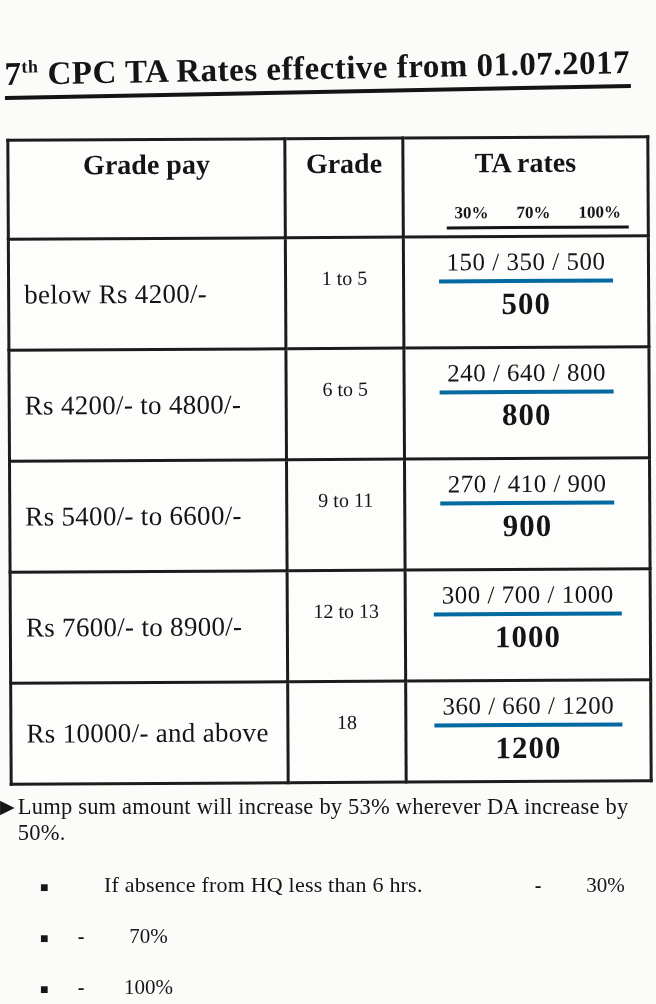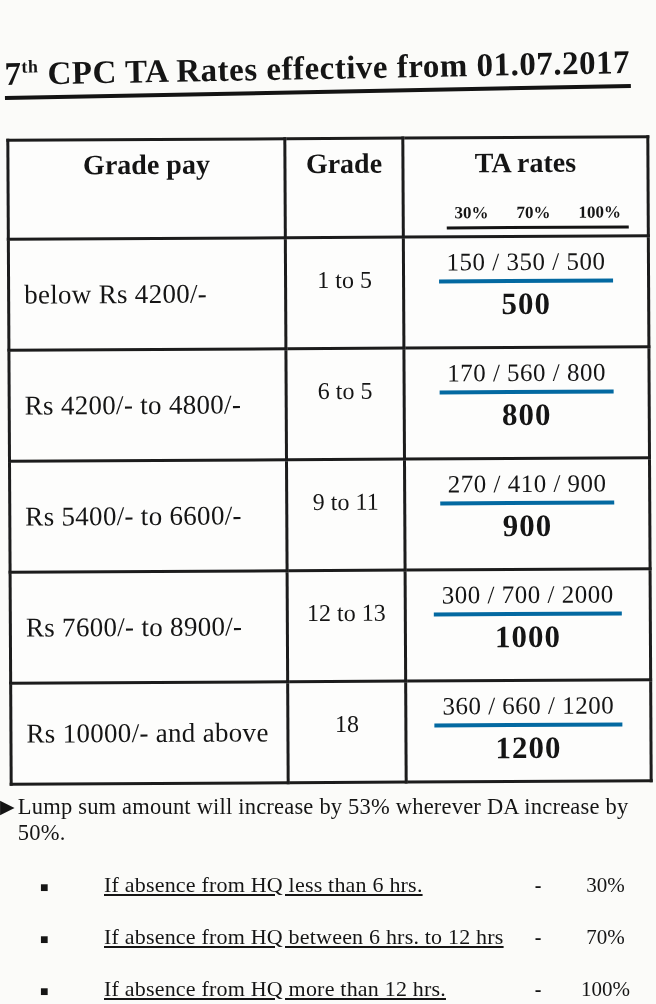--- a/index.html
+++ b/index.html
@@ -88,21 +88,21 @@
   td.grade-cell {
     vertical-align: middle;
     padding-left: 14px;
     font-size: 27px;
     letter-spacing: 0.3px;
   }
   td.level-cell {
     vertical-align: top;
     padding-top: 28px;
     text-align: center;
-    font-size: 24px;
+    font-size: 20px;
   }
   td.rates-cell {
     vertical-align: top;
     padding-top: 10px;
     text-align: center;
   }
   .rates-fraction {
     display: inline-block;
     border-bottom: 4px solid #0369a1;
     padding: 0 8px 3px 8px;
@@ -137,21 +137,21 @@
     margin-bottom: 26px;
     font-size: 22px;
     padding-right: 8px;
   }
   .cond-bullet {
     margin-left: 40px;
     width: 16px;
     font-size: 14px;
     flex: 0 0 auto;
   }
-  .cond-text { margin-left: 48px; flex: 1 1 auto; letter-spacing: 0.2px; text-decoration: underline; }
+  .cond-text { margin-left: 48px; flex: 1 1 auto; letter-spacing: 0.2px; }
   .cond-dash { width: 50px; text-align: center; flex: 0 0 auto; font-weight: bold; font-size: 20px; }
   .cond-value { width: 85px; text-align: center; flex: 0 0 auto; font-size: 21px; }
 </style>
 </head>
 <body>
 
 <div class="page">
 
   <div class="title-wrap">
     <span class="title-underline">
@@ -187,39 +187,39 @@
         <td class="rates-cell">
           <span class="rates-fraction">150 / 350 / 500</span>
           <div class="rates-amount">500</div>
         </td>
       </tr>
 
       <tr class="data-row">
         <td class="grade-cell">Rs 4200/- to 4800/-</td>
         <td class="level-cell">6 to 5</td>
         <td class="rates-cell">
-          <span class="rates-fraction">170 / 560 / 800</span>
+          <span class="rates-fraction">240 / 640 / 800</span>
           <div class="rates-amount">800</div>
         </td>
       </tr>
 
       <tr class="data-row">
         <td class="grade-cell">Rs 5400/- to 6600/-</td>
         <td class="level-cell">9 to 11</td>
         <td class="rates-cell">
           <span class="rates-fraction">270 / 410 / 900</span>
           <div class="rates-amount">900</div>
         </td>
       </tr>
 
       <tr class="data-row">
         <td class="grade-cell">Rs 7600/- to 8900/-</td>
         <td class="level-cell">12 to 13</td>
         <td class="rates-cell">
-          <span class="rates-fraction">300 / 700 / 2000</span>
+          <span class="rates-fraction">300 / 700 / 1000</span>
           <div class="rates-amount">1000</div>
         </td>
       </tr>
 
       <tr class="data-row">
         <td class="grade-cell">Rs 10000/- and above</td>
         <td class="level-cell">18</td>
         <td class="rates-cell">
           <span class="rates-fraction">360 / 660 / 1200</span>
           <div class="rates-amount">1200</div>
@@ -235,25 +235,23 @@
 
   <div class="conditions">
     <div class="cond-item">
       <span class="cond-bullet">■</span>
       <span class="cond-text">If absence from HQ less than 6 hrs.</span>
       <span class="cond-dash">-</span>
       <span class="cond-value">30%</span>
     </div>
     <div class="cond-item">
       <span class="cond-bullet">■</span>
-      <span class="cond-text">If absence from HQ between 6 hrs. to 12 hrs</span>
       <span class="cond-dash">-</span>
       <span class="cond-value">70%</span>
     </div>
     <div class="cond-item">
       <span class="cond-bullet">■</span>
-      <span class="cond-text">If absence from HQ more than 12 hrs.</span>
       <span class="cond-dash">-</span>
       <span class="cond-value">100%</span>
     </div>
   </div>
 
 </div>
 
 </body></html>

